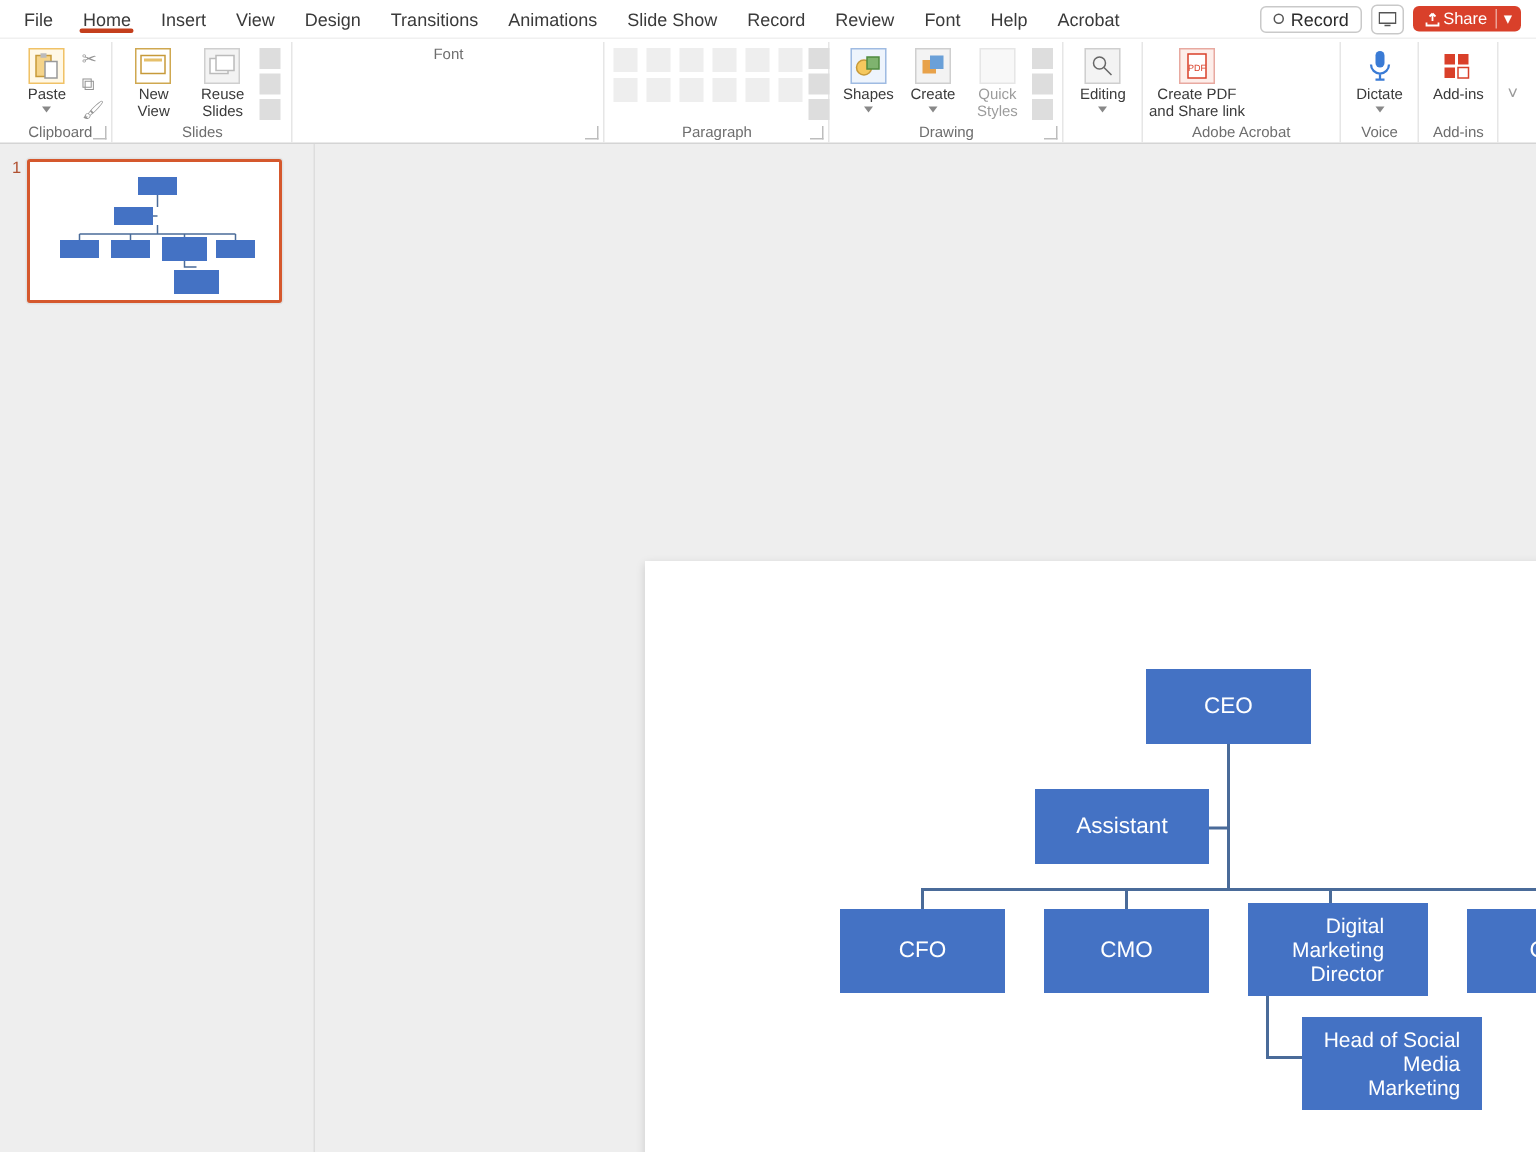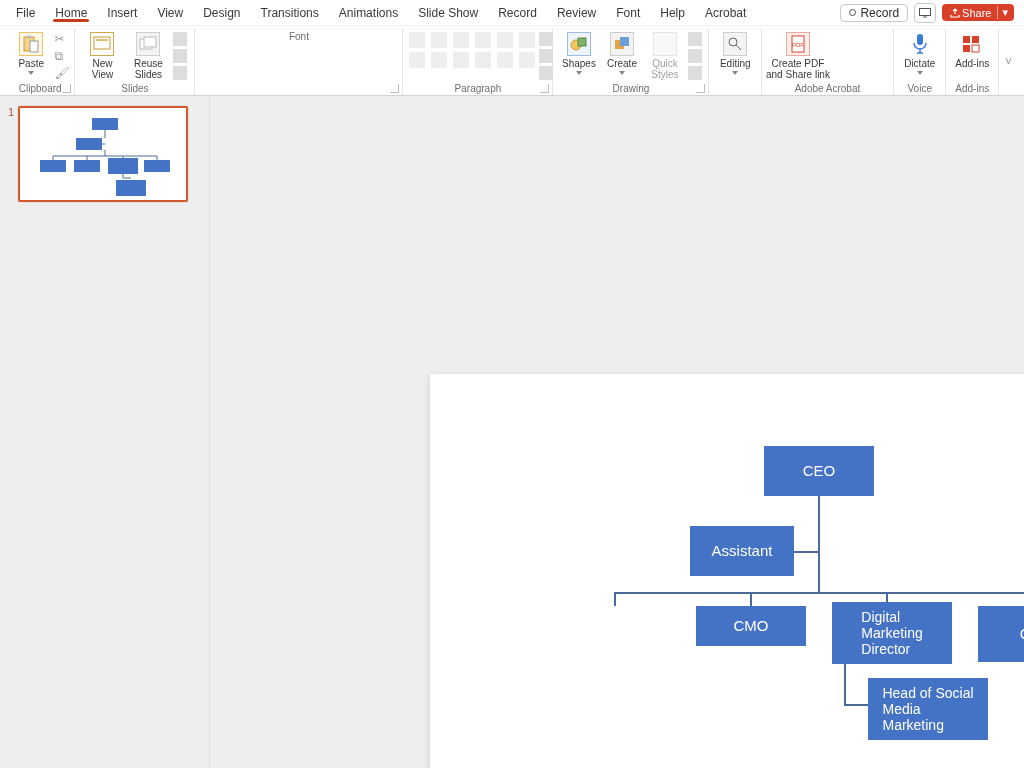--- a/index.html
+++ b/index.html
@@ -155,21 +155,21 @@
   .slide {
     position: absolute; left: 220px; top: 278px; width: 784px; height: 440px;
     background: var(--slide-bg); box-shadow: 0 2px 6px rgba(0,0,0,0.15);
   }
 
   
   .org { position: relative; width: 100%; height: 100%; }
   .node {
     position: absolute; background: var(--org-fill); color: #fff;
     display: flex; align-items: center; justify-content: center;
-    text-align: left; font-size: 15px; line-height: 1.15;
+    text-align: right; font-size: 15px; line-height: 1.15;
     padding: 20px 4px;
   }
   .conn { position: absolute; background: var(--org-line); }
 
   
   .tri-down { width: 0; height: 0; border-left: 3px solid transparent; border-right: 3px solid transparent; border-top: 4px solid #888; }
 </style>
 </head>
 <body>
 
@@ -439,22 +439,23 @@
         <div class="conn" style="left:364px;top:177px;width:26px;height:2px"></div>
         <div class="conn" style="left:184px;top:218px;width:430px;height:2px"></div>
         <div class="conn" style="left:184px;top:218px;width:2px;height:14px"></div>
         <div class="conn" style="left:320px;top:218px;width:2px;height:14px"></div>
         <div class="conn" style="left:456px;top:218px;width:2px;height:14px"></div>
 
         <div class="conn" style="left:414px;top:290px;width:2px;height:40px"></div>
         <div class="conn" style="left:414px;top:330px;width:24px;height:2px"></div>
 
         <div class="node" style="left:334px;top:72px;width:110px;height:50px">CEO</div>
-        <div class="node" style="left:260px;top:152px;width:104px;height:50px">Assistant</div>
-        <div class="node" style="left:266px;top:232px;width:110px;height:40px">CMO</div>
+        <div class="node" style="left:260px;top:152px;width:116px;height:50px">Assistant</div>
+        <div class="node" style="left:130px;top:232px;width:110px;height:56px">CFO</div>
+        <div class="node" style="left:266px;top:232px;width:110px;height:56px">CMO</div>
         <div class="node" style="left:402px;top:228px;width:120px;height:62px;font-size:14px;white-space:pre">Digital
 Marketing
 Director</div>
         <div class="node" style="left:548px;top:232px;width:110px;height:56px">CIO</div>
         <div class="node" style="left:438px;top:304px;width:120px;height:62px;font-size:14px;white-space:pre">Head of Social
 Media
 Marketing</div>
       </div>
     </div>
   </div>

